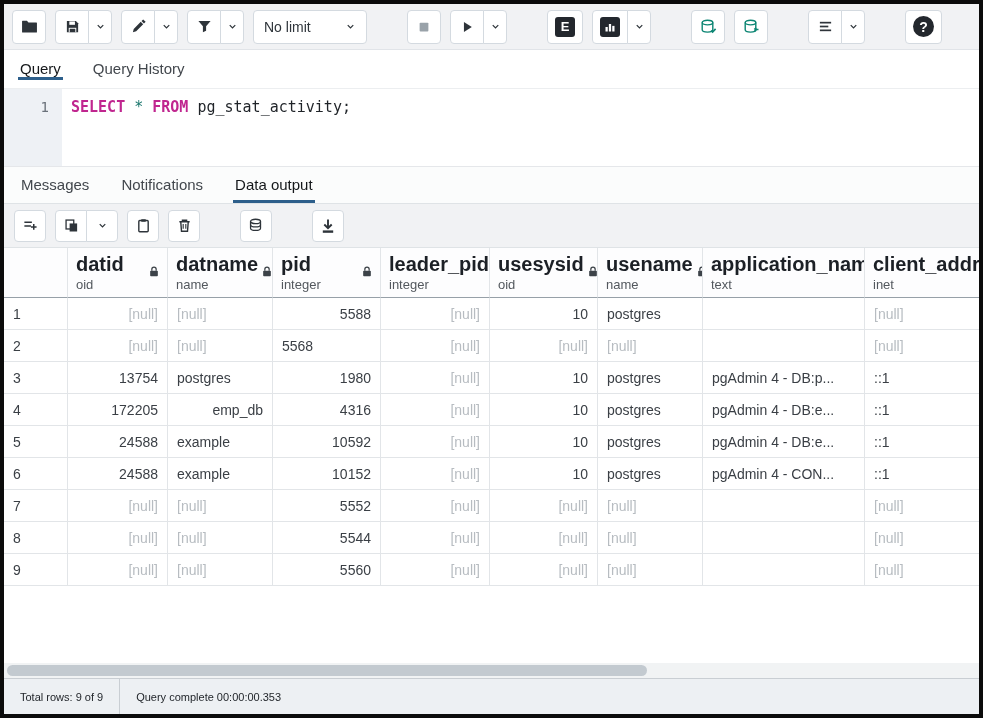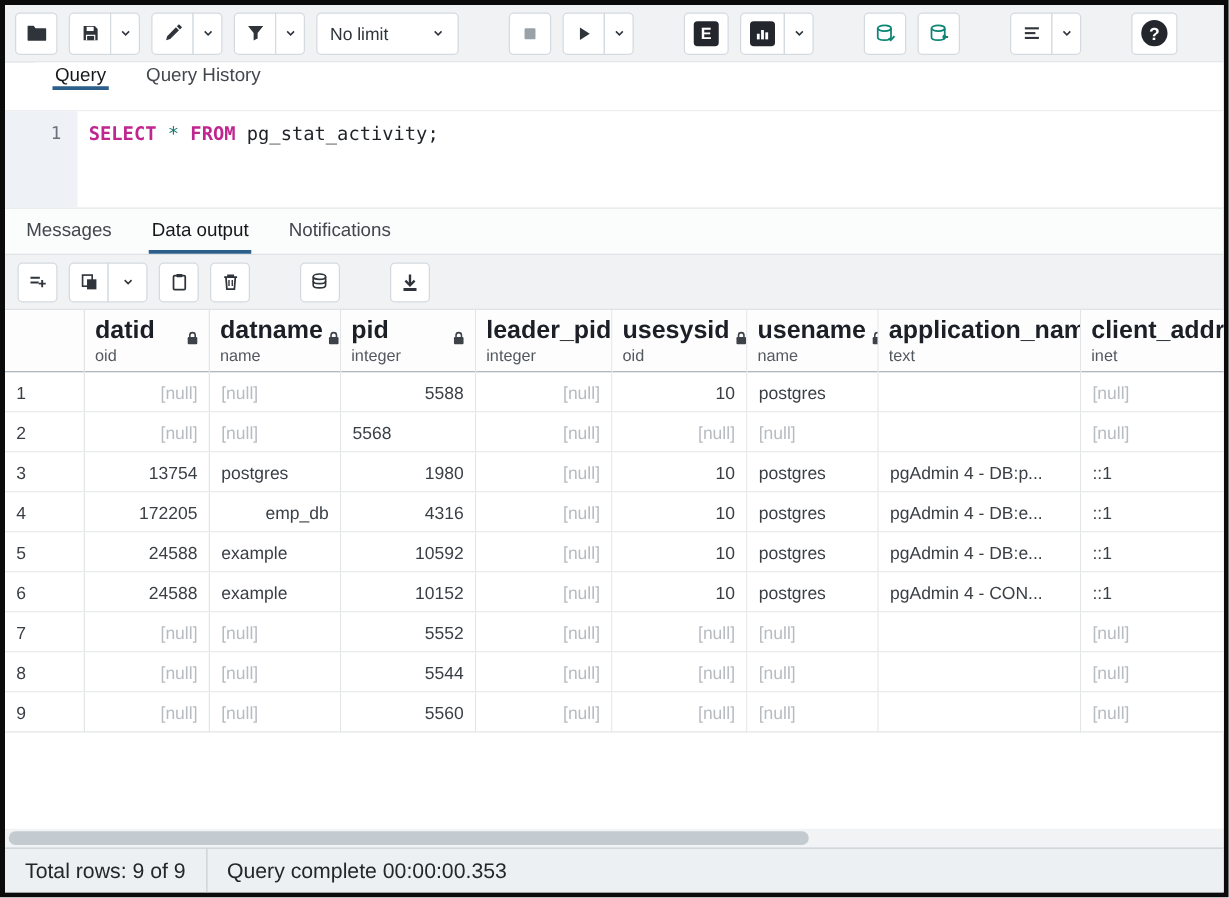--- a/index.html
+++ b/index.html
@@ -32,21 +32,21 @@
     display: flex; align-items: center; justify-content: center; font-weight: bold; font-size: 13px;
   }
   .badge.round { border-radius: 50%; width: 21px; height: 21px; font-size: 14px; }
   .tselect {
     height: 34px; min-width: 114px; display: flex; align-items: center; justify-content: space-between;
     gap: 14px; padding: 0 10px; background: #fff; border: 1px solid #d4dae0; border-radius: 4px;
     font-size: 14px; color: #2e343a; cursor: pointer;
   }
 
   
-  .qtabs { flex: 0 0 38px; display: flex; gap: 28px; padding: 0 14px; background: #fff; align-items: flex-start; margin-left: 24px; }
+  .qtabs { flex: 0 0 38px; display: flex; gap: 28px; padding: 0 14px; background: #fff; align-items: center; }
   .qtab {
     display: flex; align-items: center; font-size: 15px; color: #42474d;
     border-bottom: 3px solid transparent; padding: 2px 2px 0; cursor: pointer;
   }
   .qtab.active { color: #15181b; border-bottom-color: #2d5f8b; }
 
   
   .editor { flex: 0 0 78px; display: flex; background: #fff; border-top: 1px solid #eceef0; }
   .gutter {
     width: 58px; flex: 0 0 58px; background: #eef1f5; color: #6a717a;
@@ -92,21 +92,21 @@
   .grid td.rownum { color: #3a3f45; }
   .grid td.nullv { color: #b7bcc1; }
 
   
   .hscroll { flex: 0 0 15px; background: #f1f3f4; padding: 2px 3px; }
   .hthumb { width: 66%; height: 11px; background: #c3cad0; border-radius: 6px; }
 
   
   .statusbar {
     flex: 0 0 36px; display: flex; align-items: stretch; background: #edf0f3;
-    border-top: 1px solid #c9ced3; font-size: 17px; color: #23272c;
+    border-top: 1px solid #c9ced3; font-size: 11px; color: #23272c;
   }
   .sb-seg { display: flex; align-items: center; padding: 0 16px; }
   .sb-seg + .sb-seg { border-left: 1px solid #c9ced3; }
 </style>
 </head>
 <body>
 
 <div class="window">
 
   <div class="toolbar">
@@ -285,22 +285,22 @@
 
   <div class="editor">
     <div class="gutter">
       <span>1</span>
     </div>
     <div class="code"><span class="kw">SELECT</span><span class="op"> * </span><span class="kw">FROM</span><span> pg_stat_activity;</span></div>
   </div>
 
   <div class="otabs">
     <div class="qtab">Messages</div>
+    <div class="qtab">Notifications</div>
     <div class="qtab active">Data output</div>
-    <div class="qtab">Notifications</div>
   </div>
 
   <div class="rtoolbar">
     <div class="tgroup">
       <button class="tbtn">
         <span>
           <svg width="16" height="15" viewBox="0 0 16 16" fill="none" stroke="currentColor" stroke-width="1.6">
               <path d="M2 4.5h8M2 8.5h7"></path>
               <path d="M12 6.5v6M9 9.5h6"></path>
             </svg>

